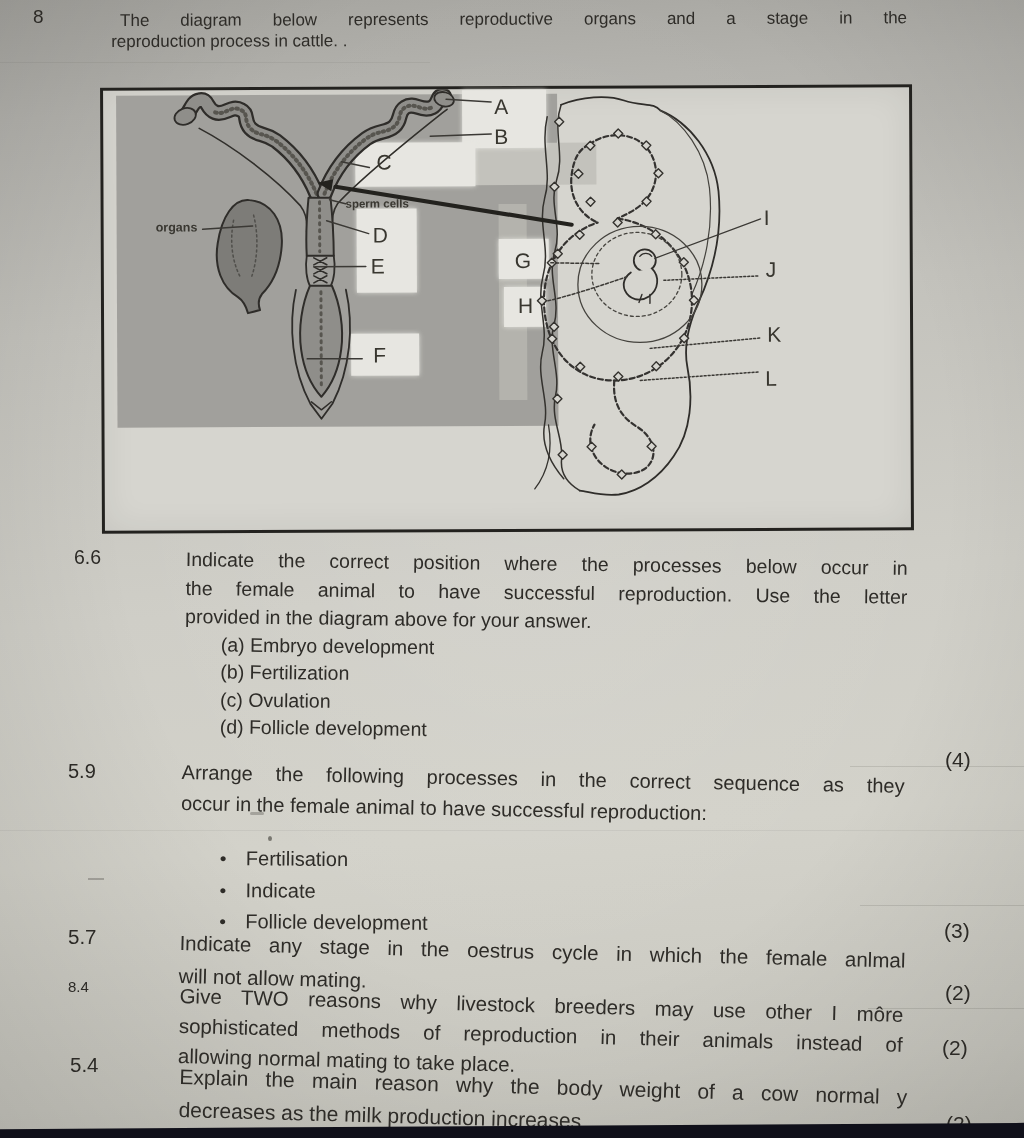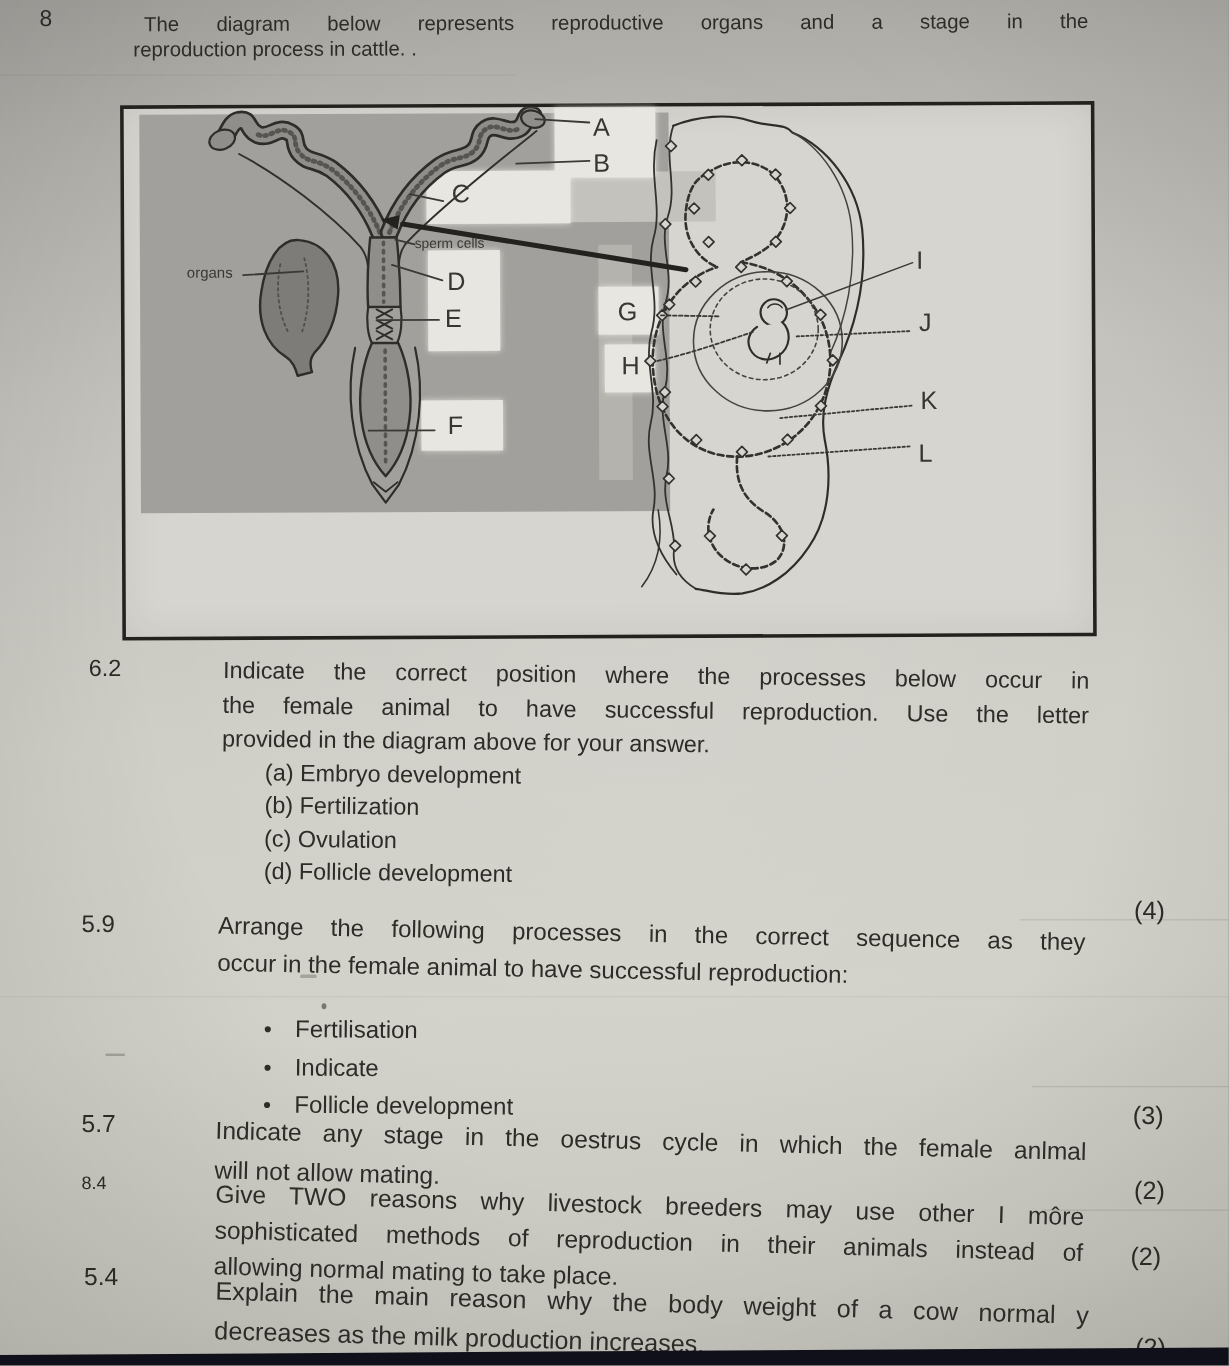--- a/index.html
+++ b/index.html
@@ -20,21 +20,21 @@
   .items { margin-left:36px; }
   .bullet-row { white-space:nowrap; }
   .bdot { display:inline-block; width:26px; font-size:19px; }
   
   #figure-box { position:absolute; left:101px; top:86px; width:806px; height:440px;
     background:#d6d5cf; border:3px solid #23221f; transform:rotate(-0.25deg);
     box-shadow: inset 0 0 34px rgba(0,0,0,0.07); }
   .panel { position:absolute; }
   .patch { position:absolute; background:#e7e6e1; box-shadow:0 0 5px rgba(230,229,224,0.9); }
   .figletter { position:absolute; font-size:21px; color:#38362f; }
-  .ann { position:absolute; font-weight:normal; color:#3a3832; }
+  .ann { position:absolute; font-weight:bold; color:#3a3832; }
   #fig-svg { position:absolute; left:0; top:0; }
   .dark-bar { position:absolute; left:-8px; bottom:-4px; width:1040px; height:16px;
     background:#10101a; transform:rotate(-0.35deg); }
   .smudge { position:absolute; background:rgba(45,44,38,0.55); border-radius:50%; }
   .dash-mark { position:absolute; background:rgba(45,44,38,0.28); }
 </style>
 </head>
 <body>
 
 <div id="page">
@@ -165,21 +165,21 @@
     <div class="figletter" style="left:414px;top:205px">H</div>
     <div class="figletter" style="left:660px;top:118px">I</div>
     <div class="figletter" style="left:662px;top:170px">J</div>
     <div class="figletter" style="left:663px;top:235px">K</div>
     <div class="figletter" style="left:661px;top:279px">L</div>
 
     <div class="ann" style="left:52px;top:130px;font-size:12.5px">organs</div>
     <div class="ann" style="left:242px;top:108px;font-size:11.5px">sperm cells</div>
   </div>
 
-  <div class="qnum" style="left:74px;top:546px;font-size:19.5px">6.2</div>
+  <div class="qnum" style="left:74px;top:546px;font-size:19.5px">6.6</div>
   <div class="body-block" style="left:186px;top:545px;width:722px;font-size:19.5px;line-height:28.5px;transform:rotate(0.7deg)">
     <div class="just">Indicate the correct position where the processes below occur in</div>
     <div class="just">the female animal to have successful reproduction. Use the letter</div>
     <div class="ln">provided in the diagram above for your answer.</div>
     <div class="items" style="line-height:27.5px">
       <div class="ln">(a) Embryo development</div>
       <div class="ln">(b) Fertilization</div>
       <div class="ln">(c) Ovulation</div>
       <div class="ln">(d) Follicle development</div>
     </div>

